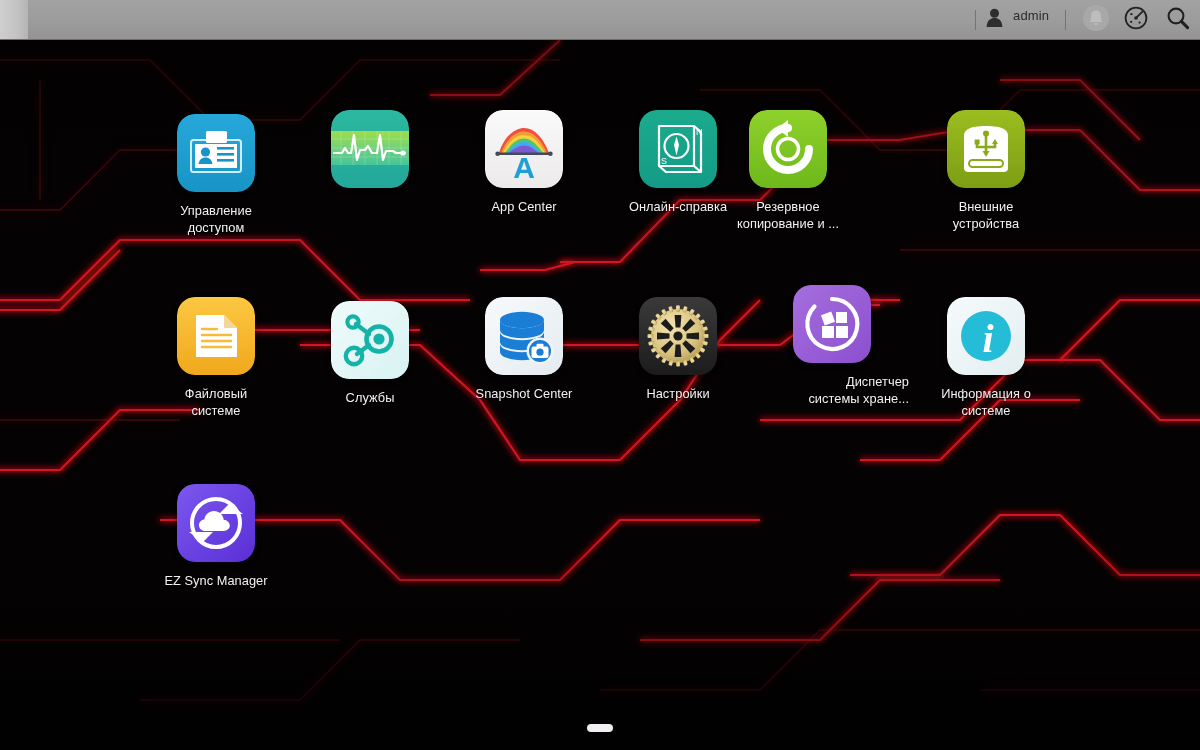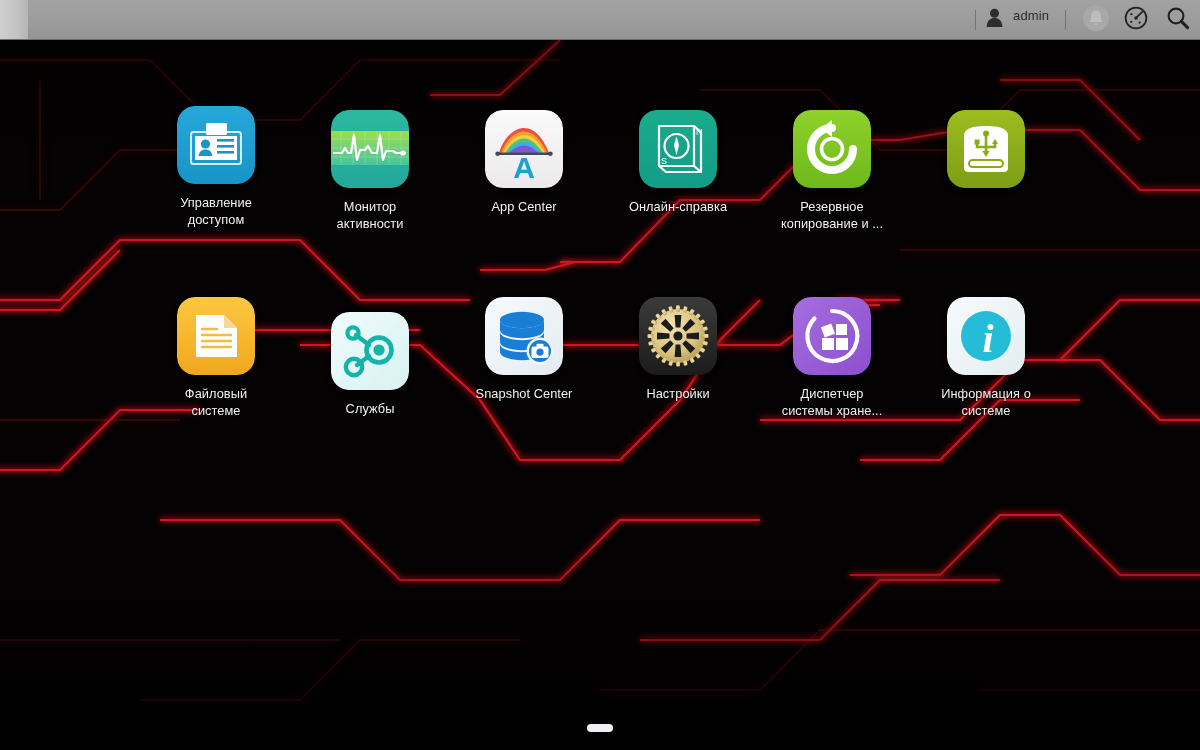--- a/index.html
+++ b/index.html
@@ -282,21 +282,21 @@
             <circle cx="11" cy="11" r="7.4" fill="none" stroke="#212121" stroke-width="2.1"></circle>
             <path d="M 16.4 16.4 L 22.6 22.6" stroke="#212121" stroke-width="3" stroke-linecap="round"></path>
           </svg>
         </span>
       </div>
     </div>
   </div>
 
   <div id="app-grid">
 
-    <div class="app-item" style="left:139px; top:66px;">
+    <div class="app-item" style="left:139px; top:74px;">
       <div class="app-icon-wrap">
         <svg class="app-icon" viewBox="0 0 78 78">
           <defs>
               <linearGradient id="g_acc" x1="0" y1="0" x2="0" y2="1">
             <stop offset="0%" stop-color="#27a8da"></stop>
                 <stop offset="100%" stop-color="#1894c6"></stop>
           </linearGradient>
             </defs>
           <rect width="78" height="78" rx="18" fill="url(#g_acc)"></rect>
           <rect x="14" y="26" width="50" height="32" rx="2.5" fill="none" stroke="#cfeefb" stroke-width="2"></rect>
@@ -335,22 +335,20 @@
             <rect x="0" y="21" width="78" height="34" fill="url(#g_band)"></rect>
             <g stroke="#ffffff" stroke-opacity=".18" stroke-width="1">
               <path d="M 10 21 L 10 55 M 22 21 L 22 55 M 34 21 L 34 55 M 46 21 L 46 55 M 58 21 L 58 55 M 70 21 L 70 55"></path>
               <path d="M 0 29 L 78 29 M 0 38 L 78 38 M 0 47 L 78 47"></path>
             </g>
             <path d="M 3 43 L 11 43 L 14 38 L 17 43 L 20 43 L 23 25 L 26 50 L 29 40 L 34 40 L 37 36 L 41 43 L 46 43 L 49 25 L 52 50 L 55 41 L 62 41 L 65 43 L 74 43" fill="none" stroke="#ffffff" stroke-width="2.2" stroke-linejoin="round" stroke-linecap="round"></path>
             <circle cx="72" cy="43" r="2.6" fill="#ffffff"></circle>
           </g>
         </svg>
       </div>
-      <div class="app-label">Монитор
-активности</div>
     </div>
 
     <div class="app-item" style="left:447px; top:70px;">
       <div class="app-icon-wrap">
         <svg class="app-icon" viewBox="0 0 78 78">
           <defs>
               <linearGradient id="g_ac" x1="0" y1="0" x2="0" y2="1">
             <stop offset="0%" stop-color="#fafafa"></stop>
                 <stop offset="100%" stop-color="#eceaea"></stop>
           </linearGradient>
@@ -388,21 +386,21 @@
           <path d="M 20 56 L 55 56" stroke="#fff" stroke-width="2.2"></path>
           <circle cx="37.5" cy="36" r="12" fill="none" stroke="#fff" stroke-width="2.2"></circle>
           <path d="M 37.5 26.5 L 40 35 L 37.5 45.5 L 35 35 Z" fill="#fff"></path>
           <text x="57" y="25" font-family="Liberation Sans, sans-serif" font-size="9" fill="#fff">N</text>
           <text x="22" y="54" font-family="Liberation Sans, sans-serif" font-size="9" fill="#fff">S</text>
         </svg>
       </div>
       <div class="app-label">Онлайн-справка</div>
     </div>
 
-    <div class="app-item" style="left:755px; top:70px;">
+    <div class="app-item" style="left:711px; top:70px;">
       <div class="app-icon-wrap">
         <svg class="app-icon" viewBox="0 0 78 78">
           <defs>
               <linearGradient id="g_bk" x1="0" y1="0" x2="0" y2="1">
             <stop offset="0%" stop-color="#8fd12c"></stop>
                 <stop offset="100%" stop-color="#6eb81b"></stop>
           </linearGradient>
             </defs>
           <rect width="78" height="78" rx="18" fill="url(#g_bk)"></rect>
           <path d="M 39 18 A 21 21 0 1 0 60 39" fill="none" stroke="#fff" stroke-width="8" stroke-linecap="round"></path>
@@ -429,20 +427,22 @@
           <g stroke="#89ab18" stroke-width="2.6" fill="none" stroke-linecap="round">
             <path d="M 39 25 L 39 42"></path>
             <path d="M 30 32 L 30 37 L 48 37 L 48 32"></path>
           </g>
           <circle cx="39" cy="23.5" r="3" fill="#89ab18"></circle>
           <rect x="27.6" y="29.5" width="5" height="5" fill="#89ab18"></rect>
           <path d="M 48 29 L 51 34 L 45 34 Z" fill="#89ab18"></path>
           <path d="M 39 47 L 35.5 41 L 42.5 41 Z" fill="#89ab18"></path>
         </svg>
       </div>
+      <div class="app-label">Внешние
+устройства</div>
     </div>
 
     <div class="app-item" style="left:139px; top:257px;">
       <div class="app-icon-wrap">
         <svg class="app-icon" viewBox="0 0 78 78">
           <defs>
               <linearGradient id="g_fm" x1="0" y1="0" x2="0" y2="1">
             <stop offset="0%" stop-color="#fcc742"></stop>
                 <stop offset="100%" stop-color="#f0a81d"></stop>
           </linearGradient>
@@ -455,21 +455,21 @@
             <path d="M 25 44 L 54 44"></path>
             <path d="M 25 50 L 54 50"></path>
             <path d="M 25 32 L 40 32"></path>
           </g>
         </svg>
       </div>
       <div class="app-label">Файловый
 системе</div>
     </div>
 
-    <div class="app-item" style="left:293px; top:272px;">
+    <div class="app-item" style="left:293px; top:261px;">
       <div class="app-icon-wrap">
         <svg class="app-icon" viewBox="0 0 78 78">
           <defs>
               <linearGradient id="g_srv" x1="0" y1="0" x2="1" y2="1">
             <stop offset="0%" stop-color="#f0fbfb"></stop>
                 <stop offset="100%" stop-color="#d8f2f2"></stop>
           </linearGradient>
             </defs>
           <rect width="78" height="78" rx="18" fill="url(#g_srv)"></rect>
           <g stroke="#14b3a8" stroke-width="4.4" fill="none" stroke-linecap="round">
@@ -569,21 +569,21 @@
               <path d="M -21 -3.4 L -21 3.4 L -8.5 2.4 L -8.5 -2.4 Z" transform="rotate(45)"></path>
               <path d="M 21 -3.4 L 21 3.4 L 8.5 2.4 L 8.5 -2.4 Z" transform="rotate(45)"></path>
             </g>
             <circle r="4.6" fill="#1c1c1c"></circle>
           </g>
         </svg>
       </div>
       <div class="app-label">Настройки</div>
     </div>
 
-    <div class="app-item" style="left:755px; top:257px;">
+    <div class="app-item" style="left:755px; top:245px;text-align:right;">
       <div class="app-icon-wrap">
         <svg class="app-icon" viewBox="0 0 78 78">
           <defs>
               <linearGradient id="g_sm" x1="0" y1="0" x2="1" y2="1">
             <stop offset="0%" stop-color="#a56ede"></stop>
                 <stop offset="100%" stop-color="#8c4fcf"></stop>
           </linearGradient>
             </defs>
           <rect width="78" height="78" rx="18" fill="url(#g_sm)"></rect>
           <path d="M 39 14 A 25 25 0 1 1 21.5 21.5" fill="none" stroke="#fff" stroke-width="4.2" stroke-linecap="round"></path>
@@ -608,20 +608,38 @@
             </defs>
           <rect width="78" height="78" rx="18" fill="url(#g_si)"></rect>
           <circle cx="39" cy="39" r="25" fill="#25bcd8"></circle>
           <text x="41" y="55" text-anchor="middle" font-family="Liberation Serif, serif" font-size="40" font-style="italic" font-weight="bold" fill="#fff">i</text>
         </svg>
       </div>
       <div class="app-label">Информация о
 системе</div>
     </div>
 
+    <div class="app-item" style="left:139px; top:444px;">
+      <div class="app-icon-wrap">
+        <svg class="app-icon" viewBox="0 0 78 78">
+          <defs>
+              <linearGradient id="g_ez" x1="0" y1="0" x2="1" y2="1">
+            <stop offset="0%" stop-color="#7b57ef"></stop>
+                <stop offset="100%" stop-color="#5a2fd6"></stop>
+          </linearGradient>
+            </defs>
+          <rect width="78" height="78" rx="18" fill="url(#g_ez)"></rect>
+          <circle cx="39" cy="39" r="24" fill="none" stroke="#fff" stroke-width="4"></circle>
+          <path d="M 12 48 L 36 48 L 26 58 Z" fill="#fff"></path>
+          <path d="M 66 30 L 42 30 L 52 20 Z" fill="#fff"></path>
+          <path d="M 28.5 47 C 24.5 47 22 44.3 22 41.2 C 22 38.2 24.2 35.8 27.3 35.5 C 28 30.6 32 27 37 27 C 42.1 27 46.2 30.8 46.7 35.7 C 50.3 36 52.8 38.5 52.8 41.6 C 52.8 44.7 50.2 47 46.5 47 Z" fill="#fff"></path>
+        </svg>
+      </div>
+      <div class="app-label">EZ Sync Manager</div>
+    </div>
 
   </div>
 
   <div id="page-indicator">
     <div class="page-dot active"></div>
   </div>
 
 </div>
 
 </body></html>

